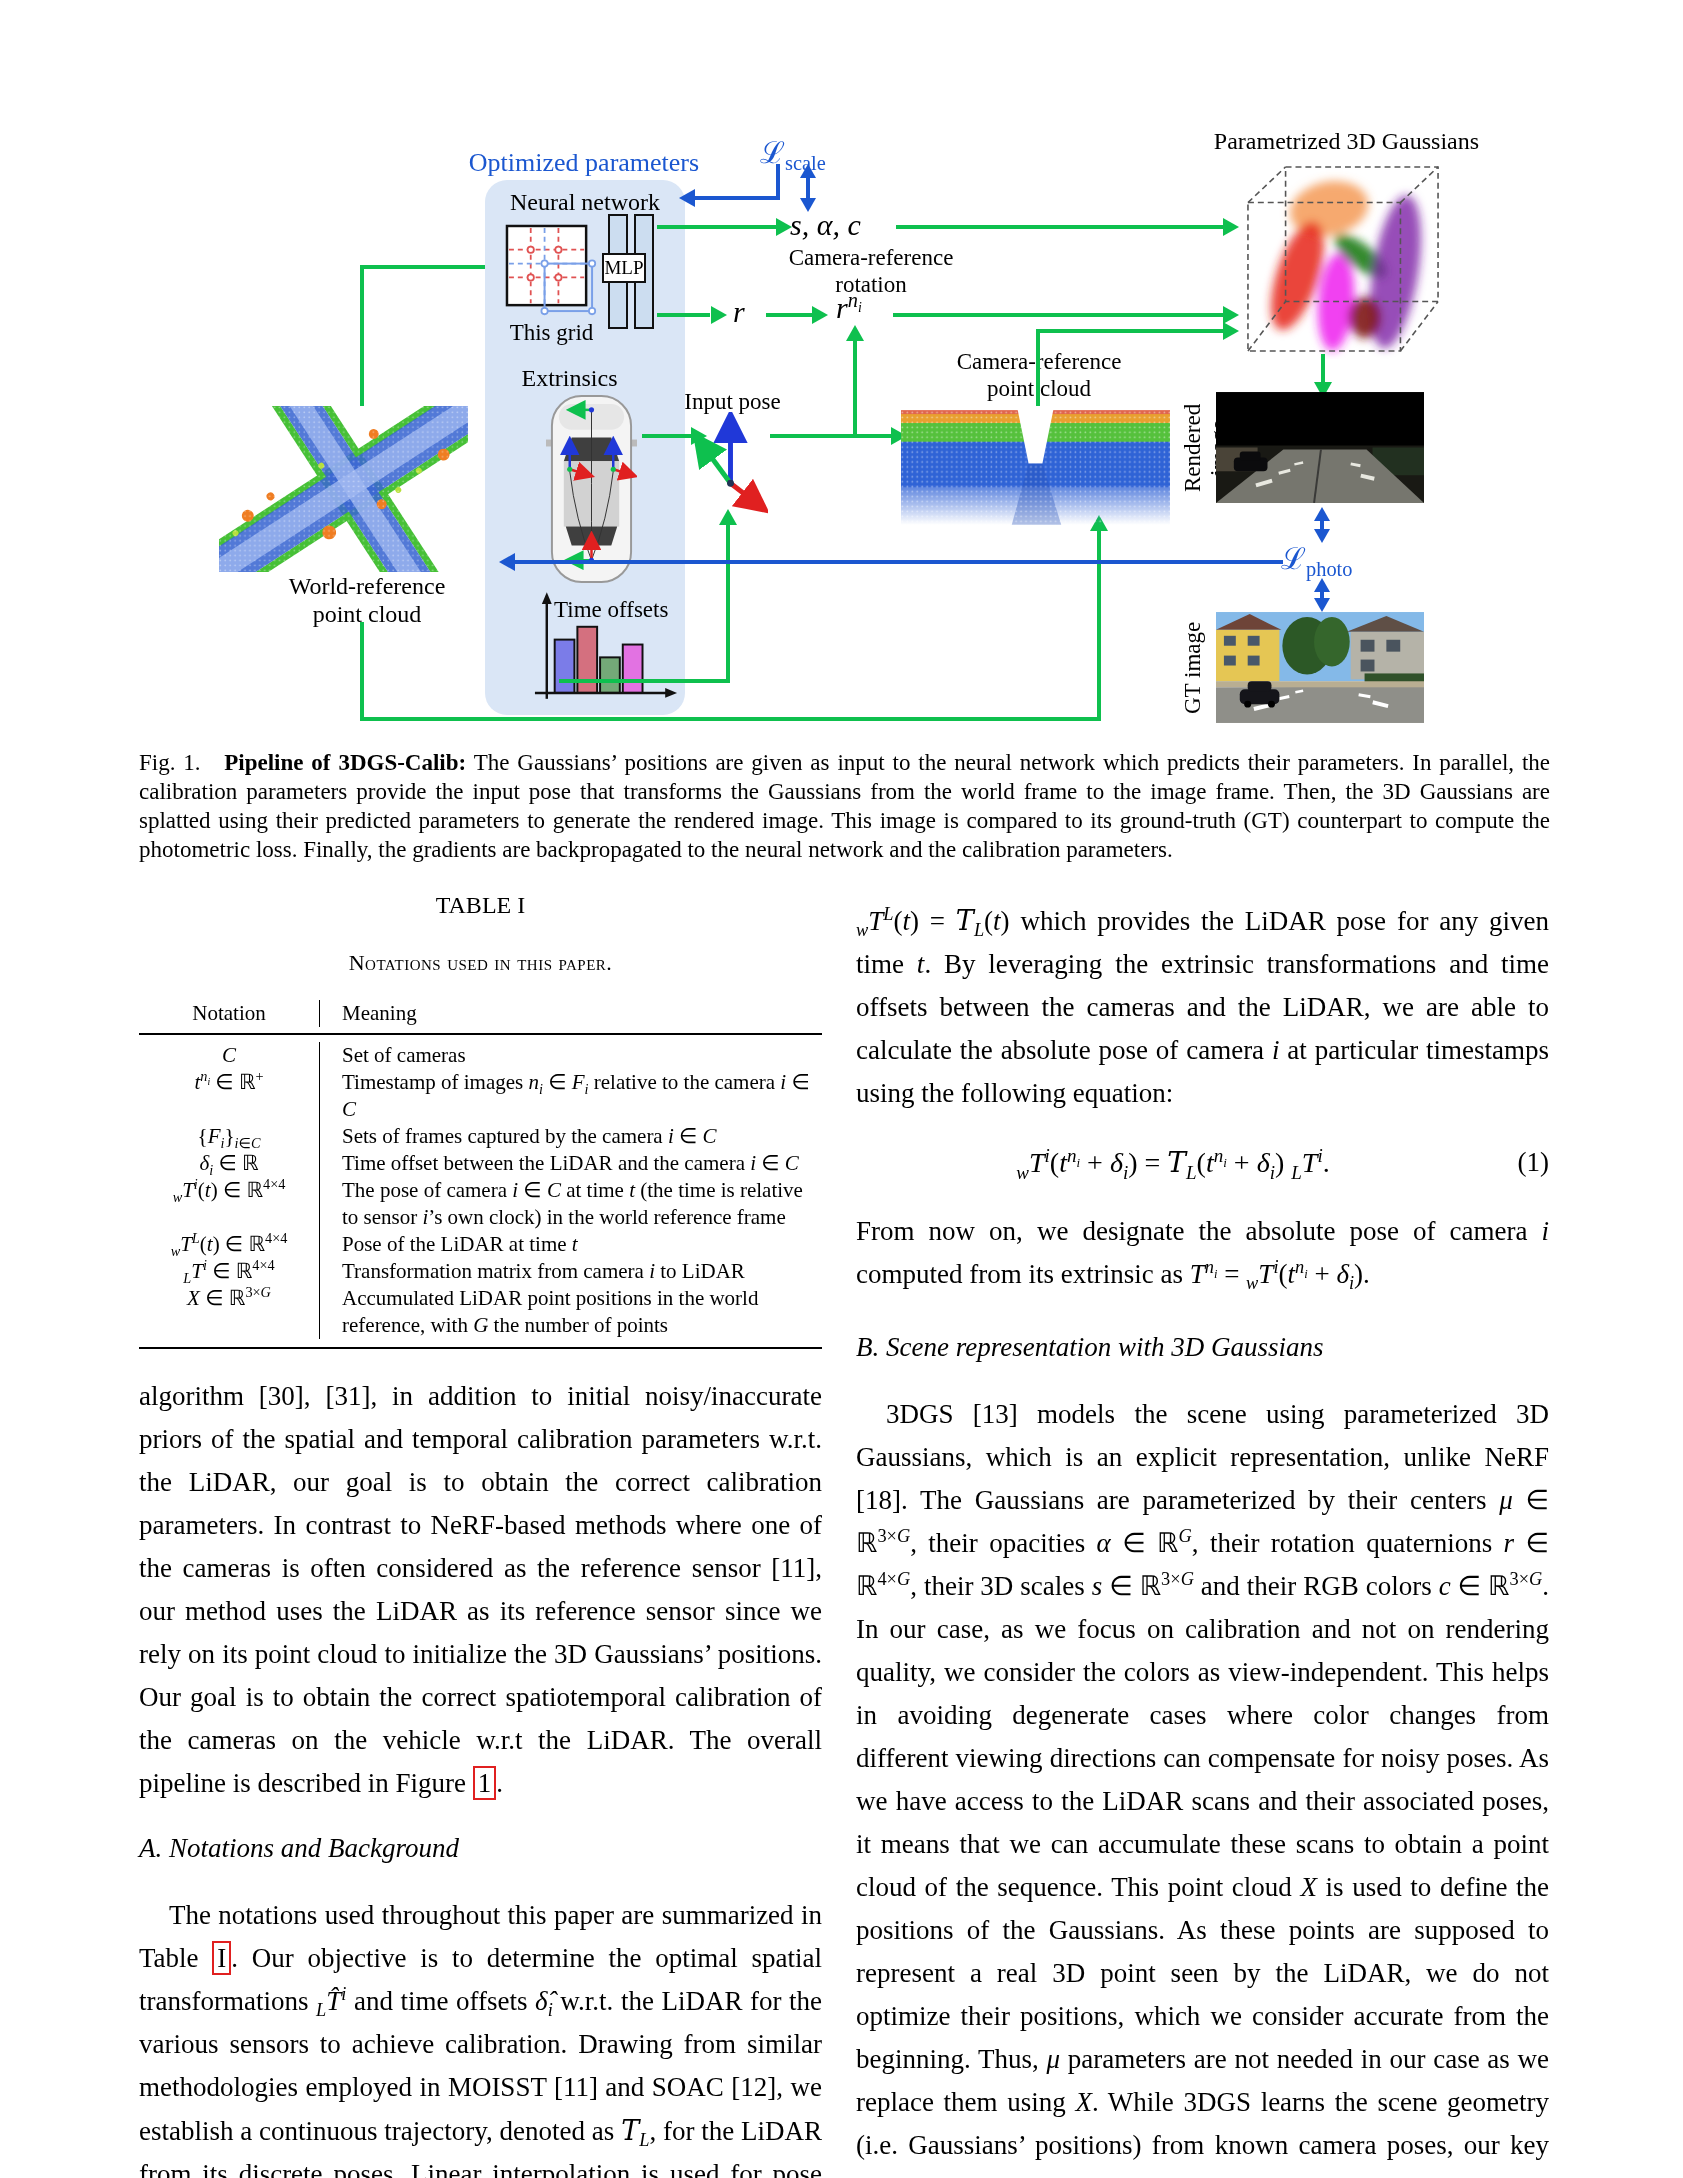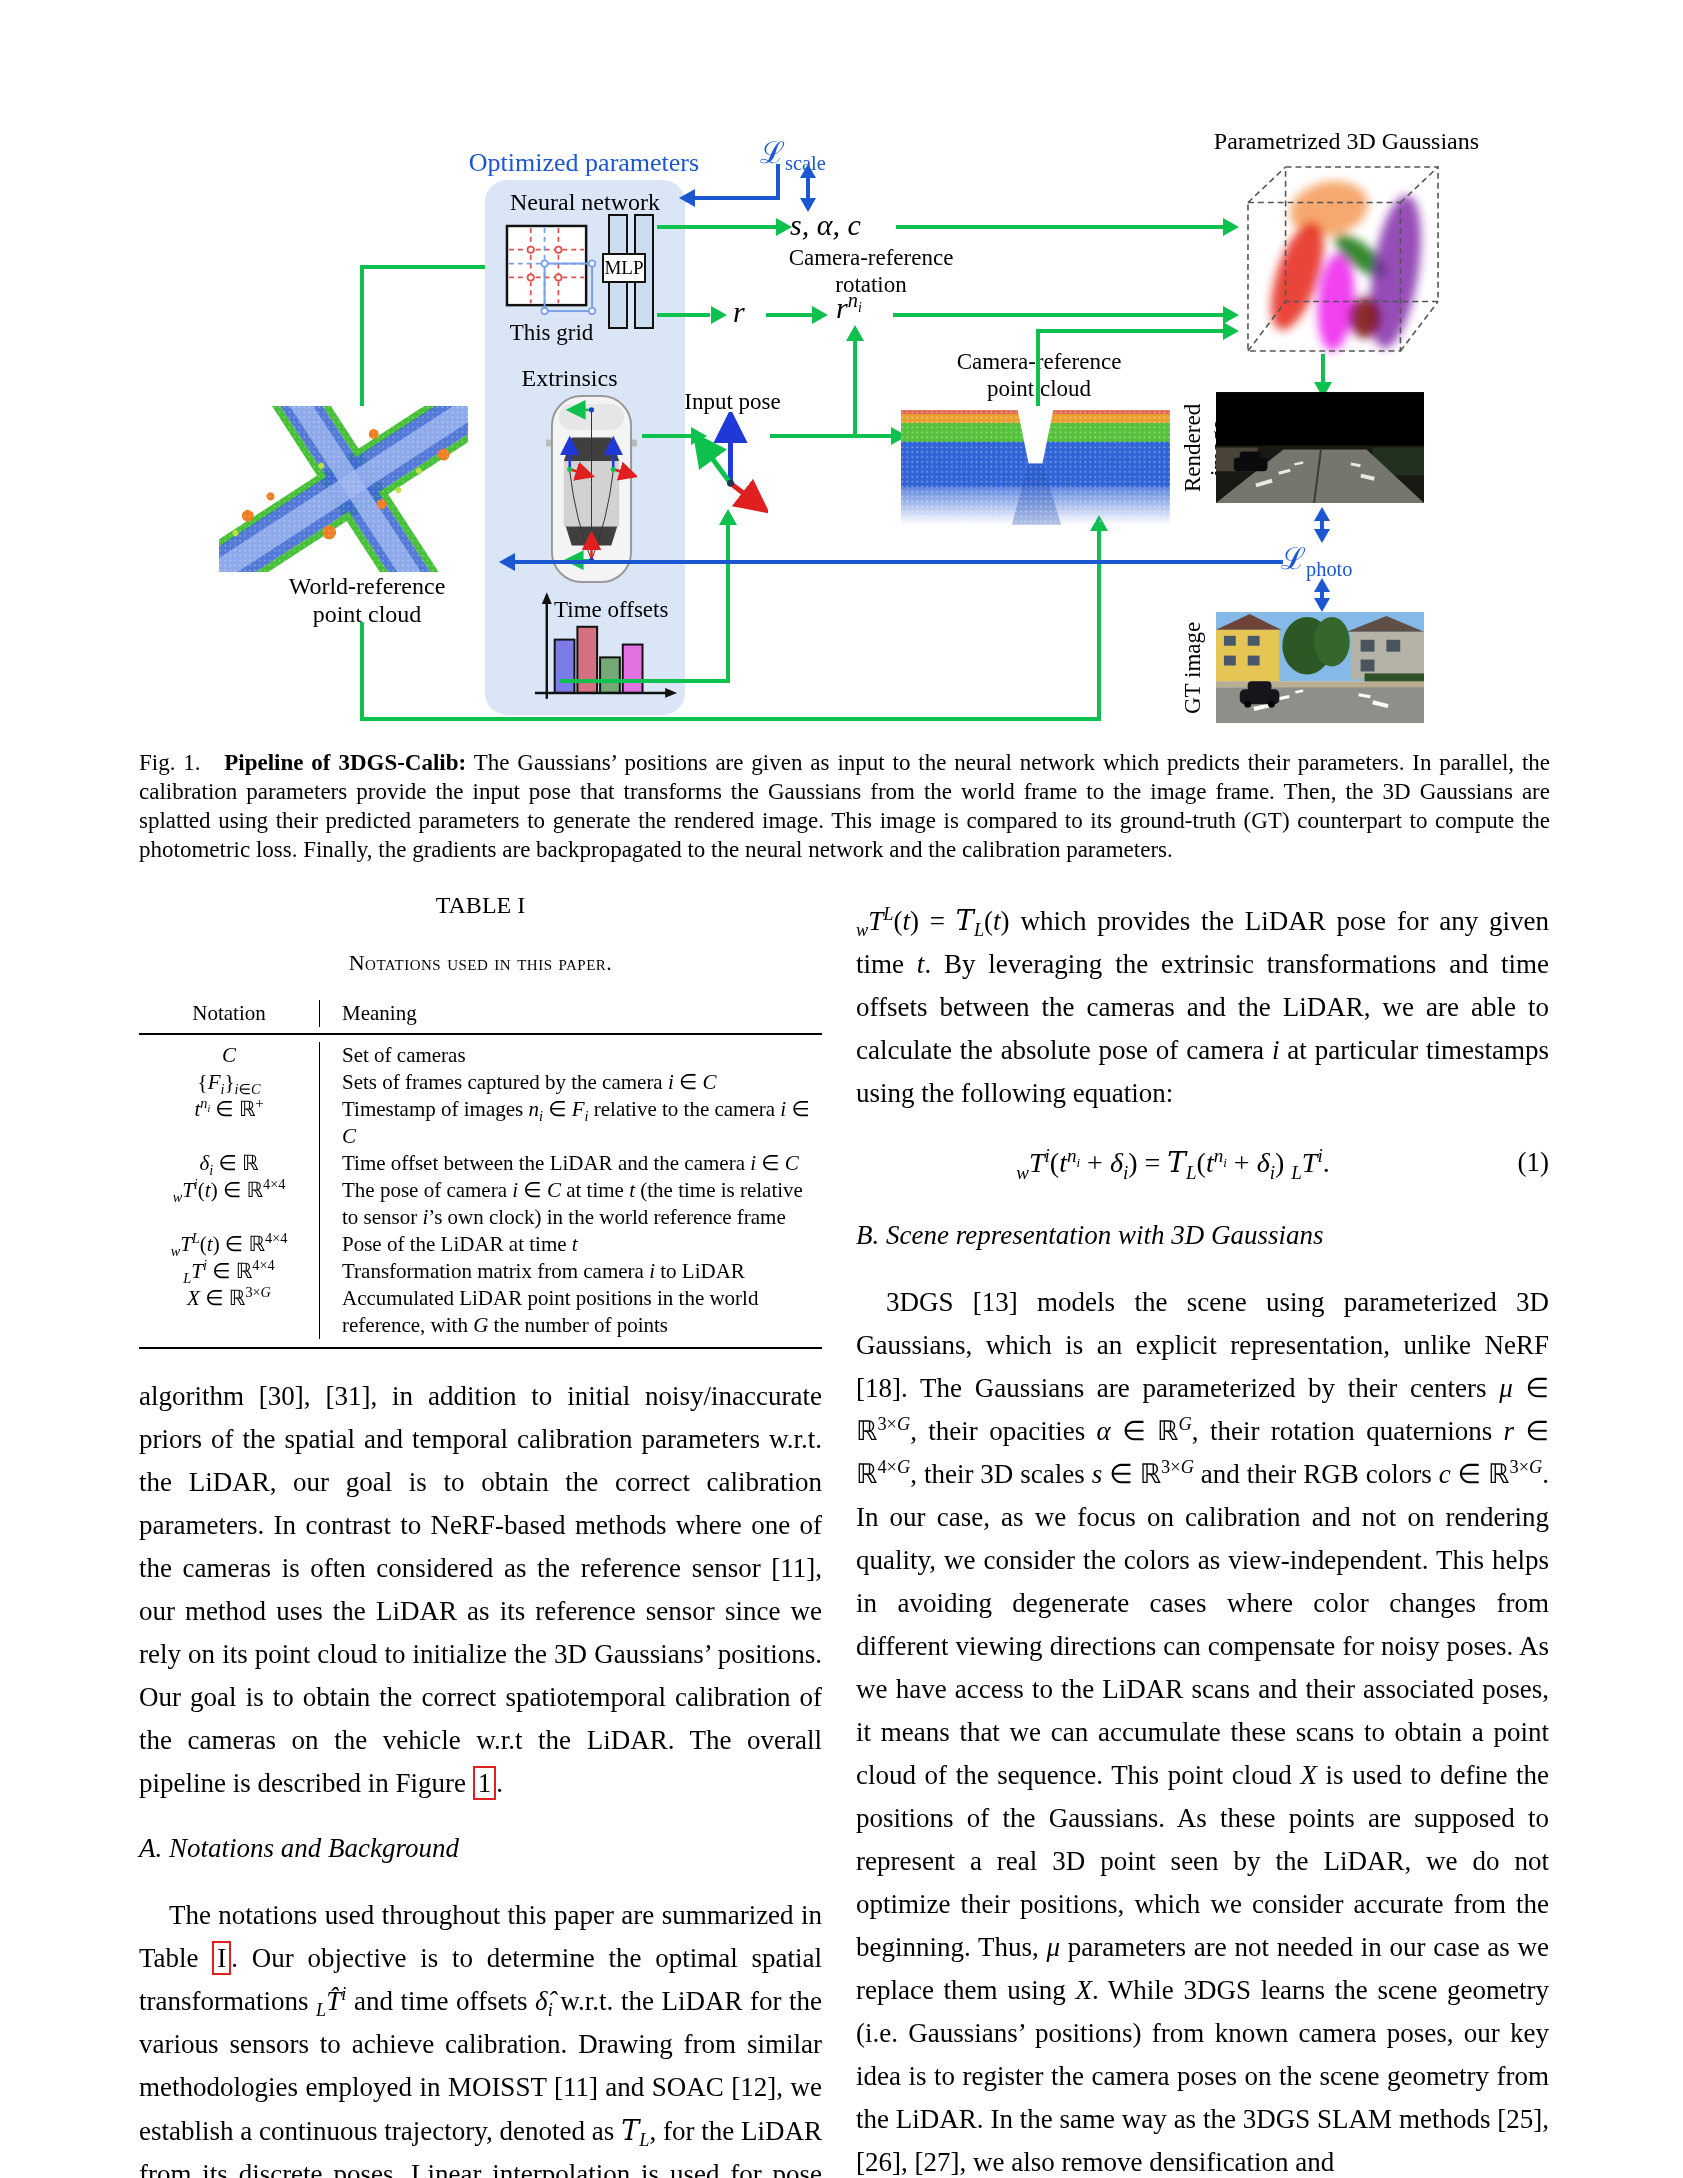--- a/index.html
+++ b/index.html
@@ -364,26 +364,26 @@
         <div class="tnot" style="text-align:center;">Notation</div>
         <div class="tmean">Meaning</div>
       </div>
       <div class="hrule"></div>
       <div id="table-rows">
           <div class="trow">
             <div class="tnot"><i>C</i></div>
             <div class="tmean">Set of cameras</div>
           </div>
           <div class="trow">
+            <div class="tnot"><i>t</i><sup><i>n<sub>i</sub></i></sup> ∈ ℝ<sup>+</sup></div>
+            <div class="tmean">Timestamp of images <i>n<sub>i</sub></i> ∈ <i>F<sub>i</sub></i> relative to the camera <i>i</i> ∈ <i>C</i></div>
+          </div>
+          <div class="trow">
             <div class="tnot">{<i>F<sub>i</sub></i>}<sub><i>i</i>∈<i>C</i></sub></div>
             <div class="tmean">Sets of frames captured by the camera <i>i</i> ∈ <i>C</i></div>
-          </div>
-          <div class="trow">
-            <div class="tnot"><i>t</i><sup><i>n<sub>i</sub></i></sup> ∈ ℝ<sup>+</sup></div>
-            <div class="tmean">Timestamp of images <i>n<sub>i</sub></i> ∈ <i>F<sub>i</sub></i> relative to the camera <i>i</i> ∈ <i>C</i></div>
           </div>
           <div class="trow">
             <div class="tnot"><i>δ<sub>i</sub></i> ∈ ℝ</div>
             <div class="tmean">Time offset between the LiDAR and the camera <i>i</i> ∈ <i>C</i></div>
           </div>
           <div class="trow">
             <div class="tnot"><sub><i>w</i></sub><i>T</i><sup><i>i</i></sup>(<i>t</i>) ∈ ℝ<sup>4×4</sup></div>
             <div class="tmean">The pose of camera <i>i</i> ∈ <i>C</i> at time <i>t</i> (the time is relative to sensor <i>i</i>’s own clock) in the world reference frame</div>
           </div>
           <div class="trow">
@@ -405,18 +405,19 @@
     <div class="sechead">A. Notations and Background</div>
     <p class="indent">The notations used throughout this paper are summarized in Table <span class="ref">I</span>. Our objective is to determine the optimal spatial transformations <sub><i>L</i></sub><i>T̂</i><sup><i>i</i></sup> and time offsets <i>δ̂<sub>i</sub></i> w.r.t. the LiDAR for the various sensors to achieve calibration. Drawing from similar methodologies employed in MOISST [11] and SOAC [12], we establish a continuous trajectory, denoted as <i class="scr">T</i><sub><i>L</i></sub>, for the LiDAR from its discrete poses. Linear interpolation is used for pose translation, while spherical linear interpolation (SLERP [32]) is employed for rotation. This trajectory is represented as a time-dependent function,</p>
   </div>
 
   <div class="col" style="left:856px;top:899px;width:693px;">
     <p><sub><i>w</i></sub><i>T</i><sup><i>L</i></sup>(<i>t</i>) = <i class="scr">T</i><sub><i>L</i></sub>(<i>t</i>) which provides the LiDAR pose for any given time <i>t</i>. By leveraging the extrinsic transformations and time offsets between the cameras and the LiDAR, we are able to calculate the absolute pose of camera <i>i</i> at particular timestamps using the following equation:</p>
     <div class="eqrow">
       <div class="eqbody"><sub><i>w</i></sub><i>T</i><sup><i>i</i></sup>(<i>t</i><sup><i>n<sub>i</sub></i></sup> + <i>δ<sub>i</sub></i>) = <i class="scr">T</i><sub><i>L</i></sub>(<i>t</i><sup><i>n<sub>i</sub></i></sup> + <i>δ<sub>i</sub></i>)&nbsp;<sub><i>L</i></sub><i>T</i><sup><i>i</i></sup>.</div>
       <div class="eqnum">(1)</div>
     </div>
+    <p>From now on, we designate the absolute pose of camera <i>i</i> computed from its extrinsic as <i>T</i><sup><i>n<sub>i</sub></i></sup> = <sub><i>w</i></sub><i>T</i><sup><i>i</i></sup>(<i>t</i><sup><i>n<sub>i</sub></i></sup> + <i>δ<sub>i</sub></i>).</p>
     <div class="sechead" style="margin-top:30px;">B. Scene representation with 3D Gaussians</div>
     <p class="indent">3DGS [13] models the scene using parameterized 3D Gaussians, which is an explicit representation, unlike NeRF [18]. The Gaussians are parameterized by their centers <i>μ</i> ∈ ℝ<sup>3×<i>G</i></sup>, their opacities <i>α</i> ∈ ℝ<sup><i>G</i></sup>, their rotation quaternions <i>r</i> ∈ ℝ<sup>4×<i>G</i></sup>, their 3D scales <i>s</i> ∈ ℝ<sup>3×<i>G</i></sup> and their RGB colors <i>c</i> ∈ ℝ<sup>3×<i>G</i></sup>. In our case, as we focus on calibration and not on rendering quality, we consider the colors as view-independent. This helps in avoiding degenerate cases where color changes from different viewing directions can compensate for noisy poses. As we have access to the LiDAR scans and their associated poses, it means that we can accumulate these scans to obtain a point cloud of the sequence. This point cloud <i>X</i> is used to define the positions of the Gaussians. As these points are supposed to represent a real 3D point seen by the LiDAR, we do not optimize their positions, which we consider accurate from the beginning. Thus, <i>μ</i> parameters are not needed in our case as we replace them using <i>X</i>. While 3DGS learns the scene geometry (i.e. Gaussians’ positions) from known camera poses, our key idea is to register the camera poses on the scene geometry from the LiDAR. In the same way as the 3DGS SLAM methods [25], [26], [27], we also remove densification and</p>
   </div>
 
 </div>
 
 
 </body></html>

